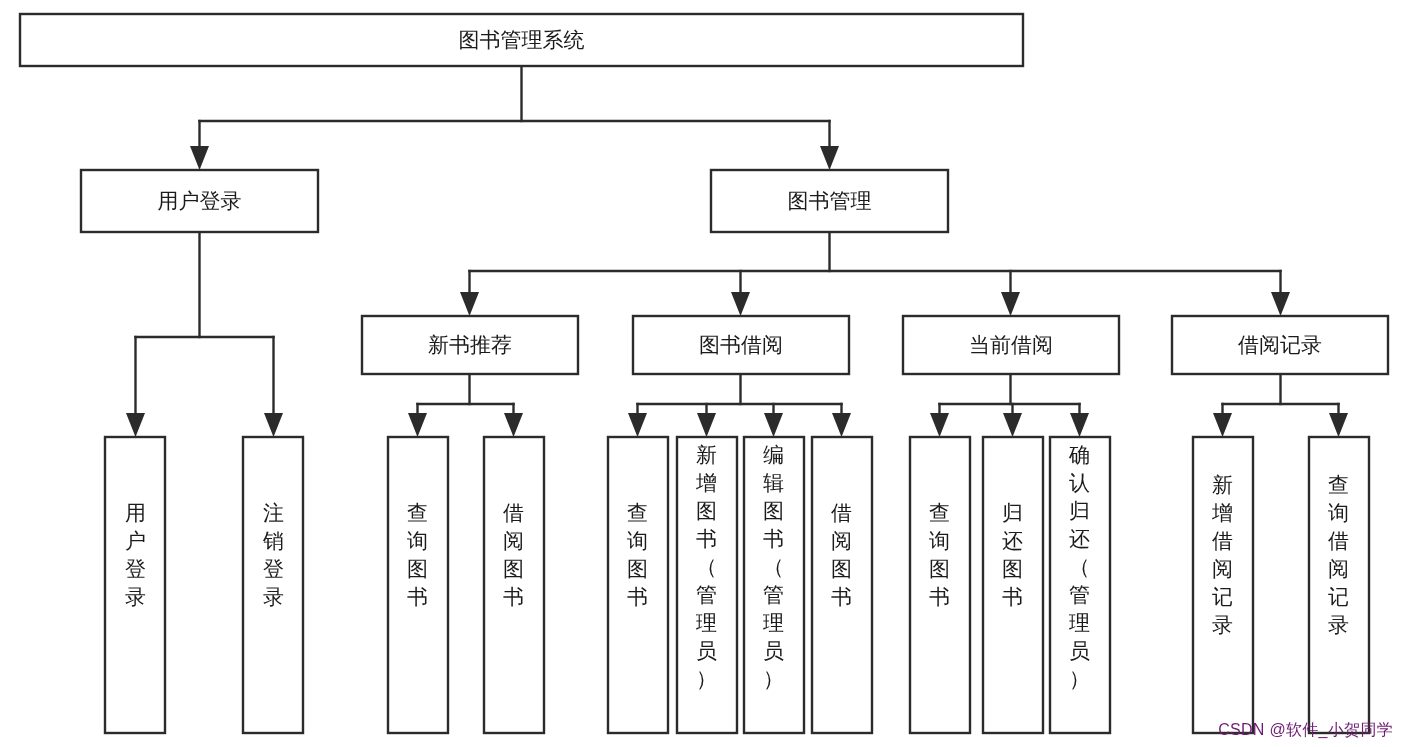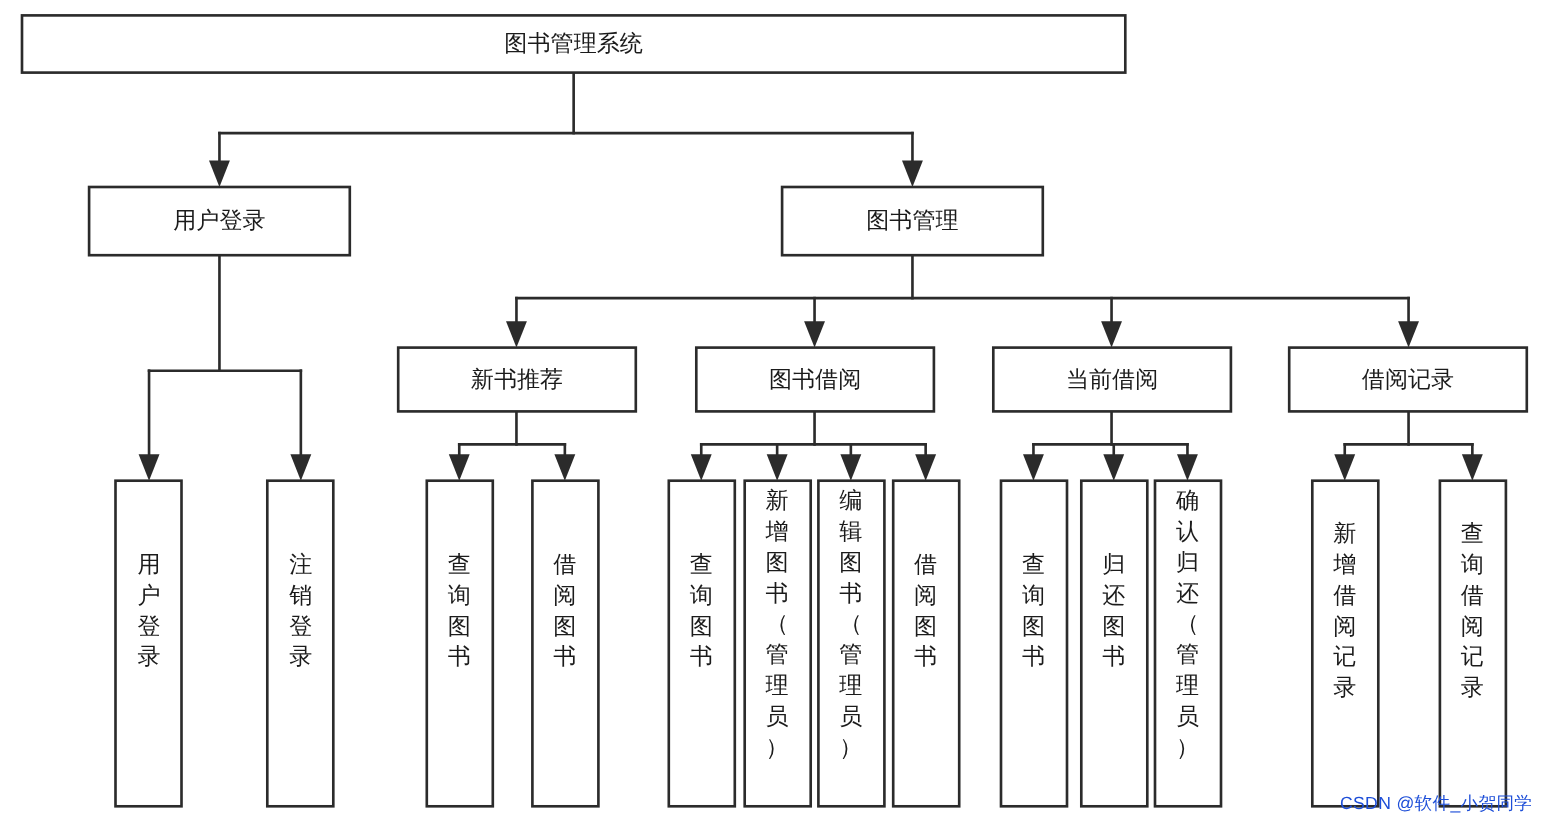--- a/index.html
+++ b/index.html
@@ -44,21 +44,21 @@
     stroke-linecap: square;
   }
   .arrow-head {
     fill: #2b2b2b;
     stroke: none;
   }
   .watermark {
     position: absolute;
     right: 12px;
     bottom: 6px;
-    color: #1d4ed8;
+    color: #701a75;
     font-size: 16px;
     font-family: "Liberation Sans", "DejaVu Sans", sans-serif;
     white-space: nowrap;
     letter-spacing: 0.3px;
     pointer-events: none;
   }
 </style>
 </head>
 <body>
 

